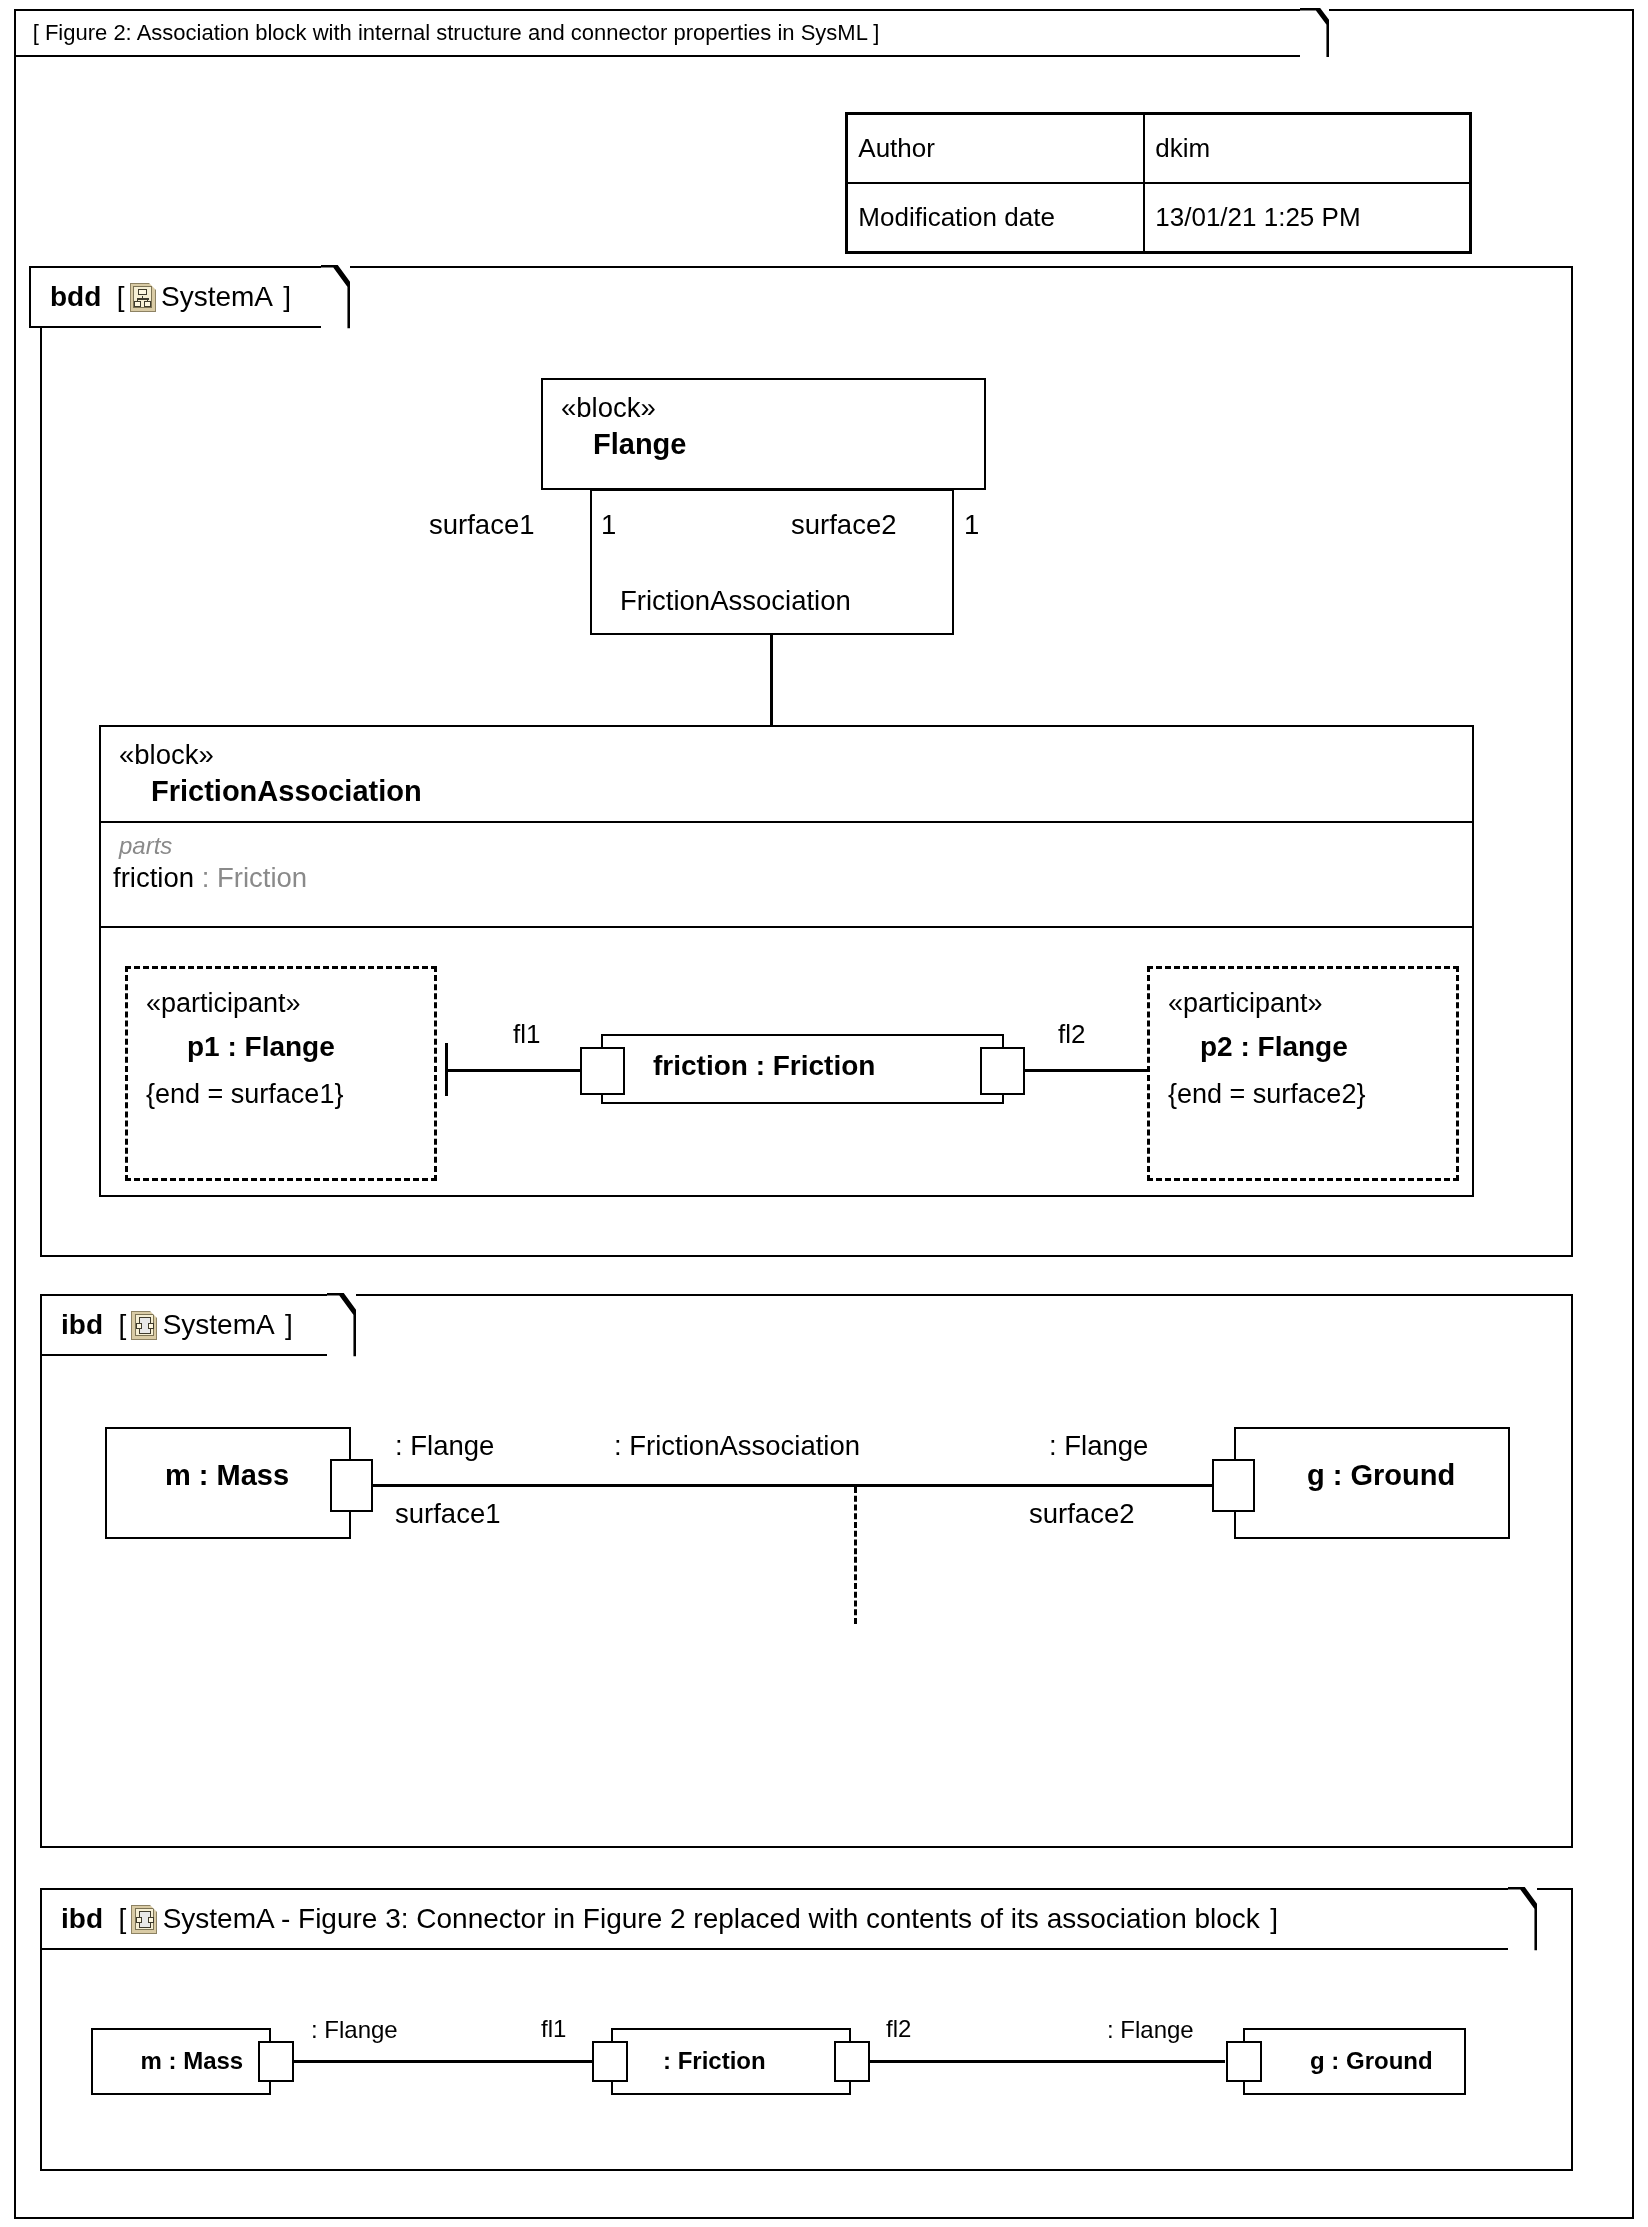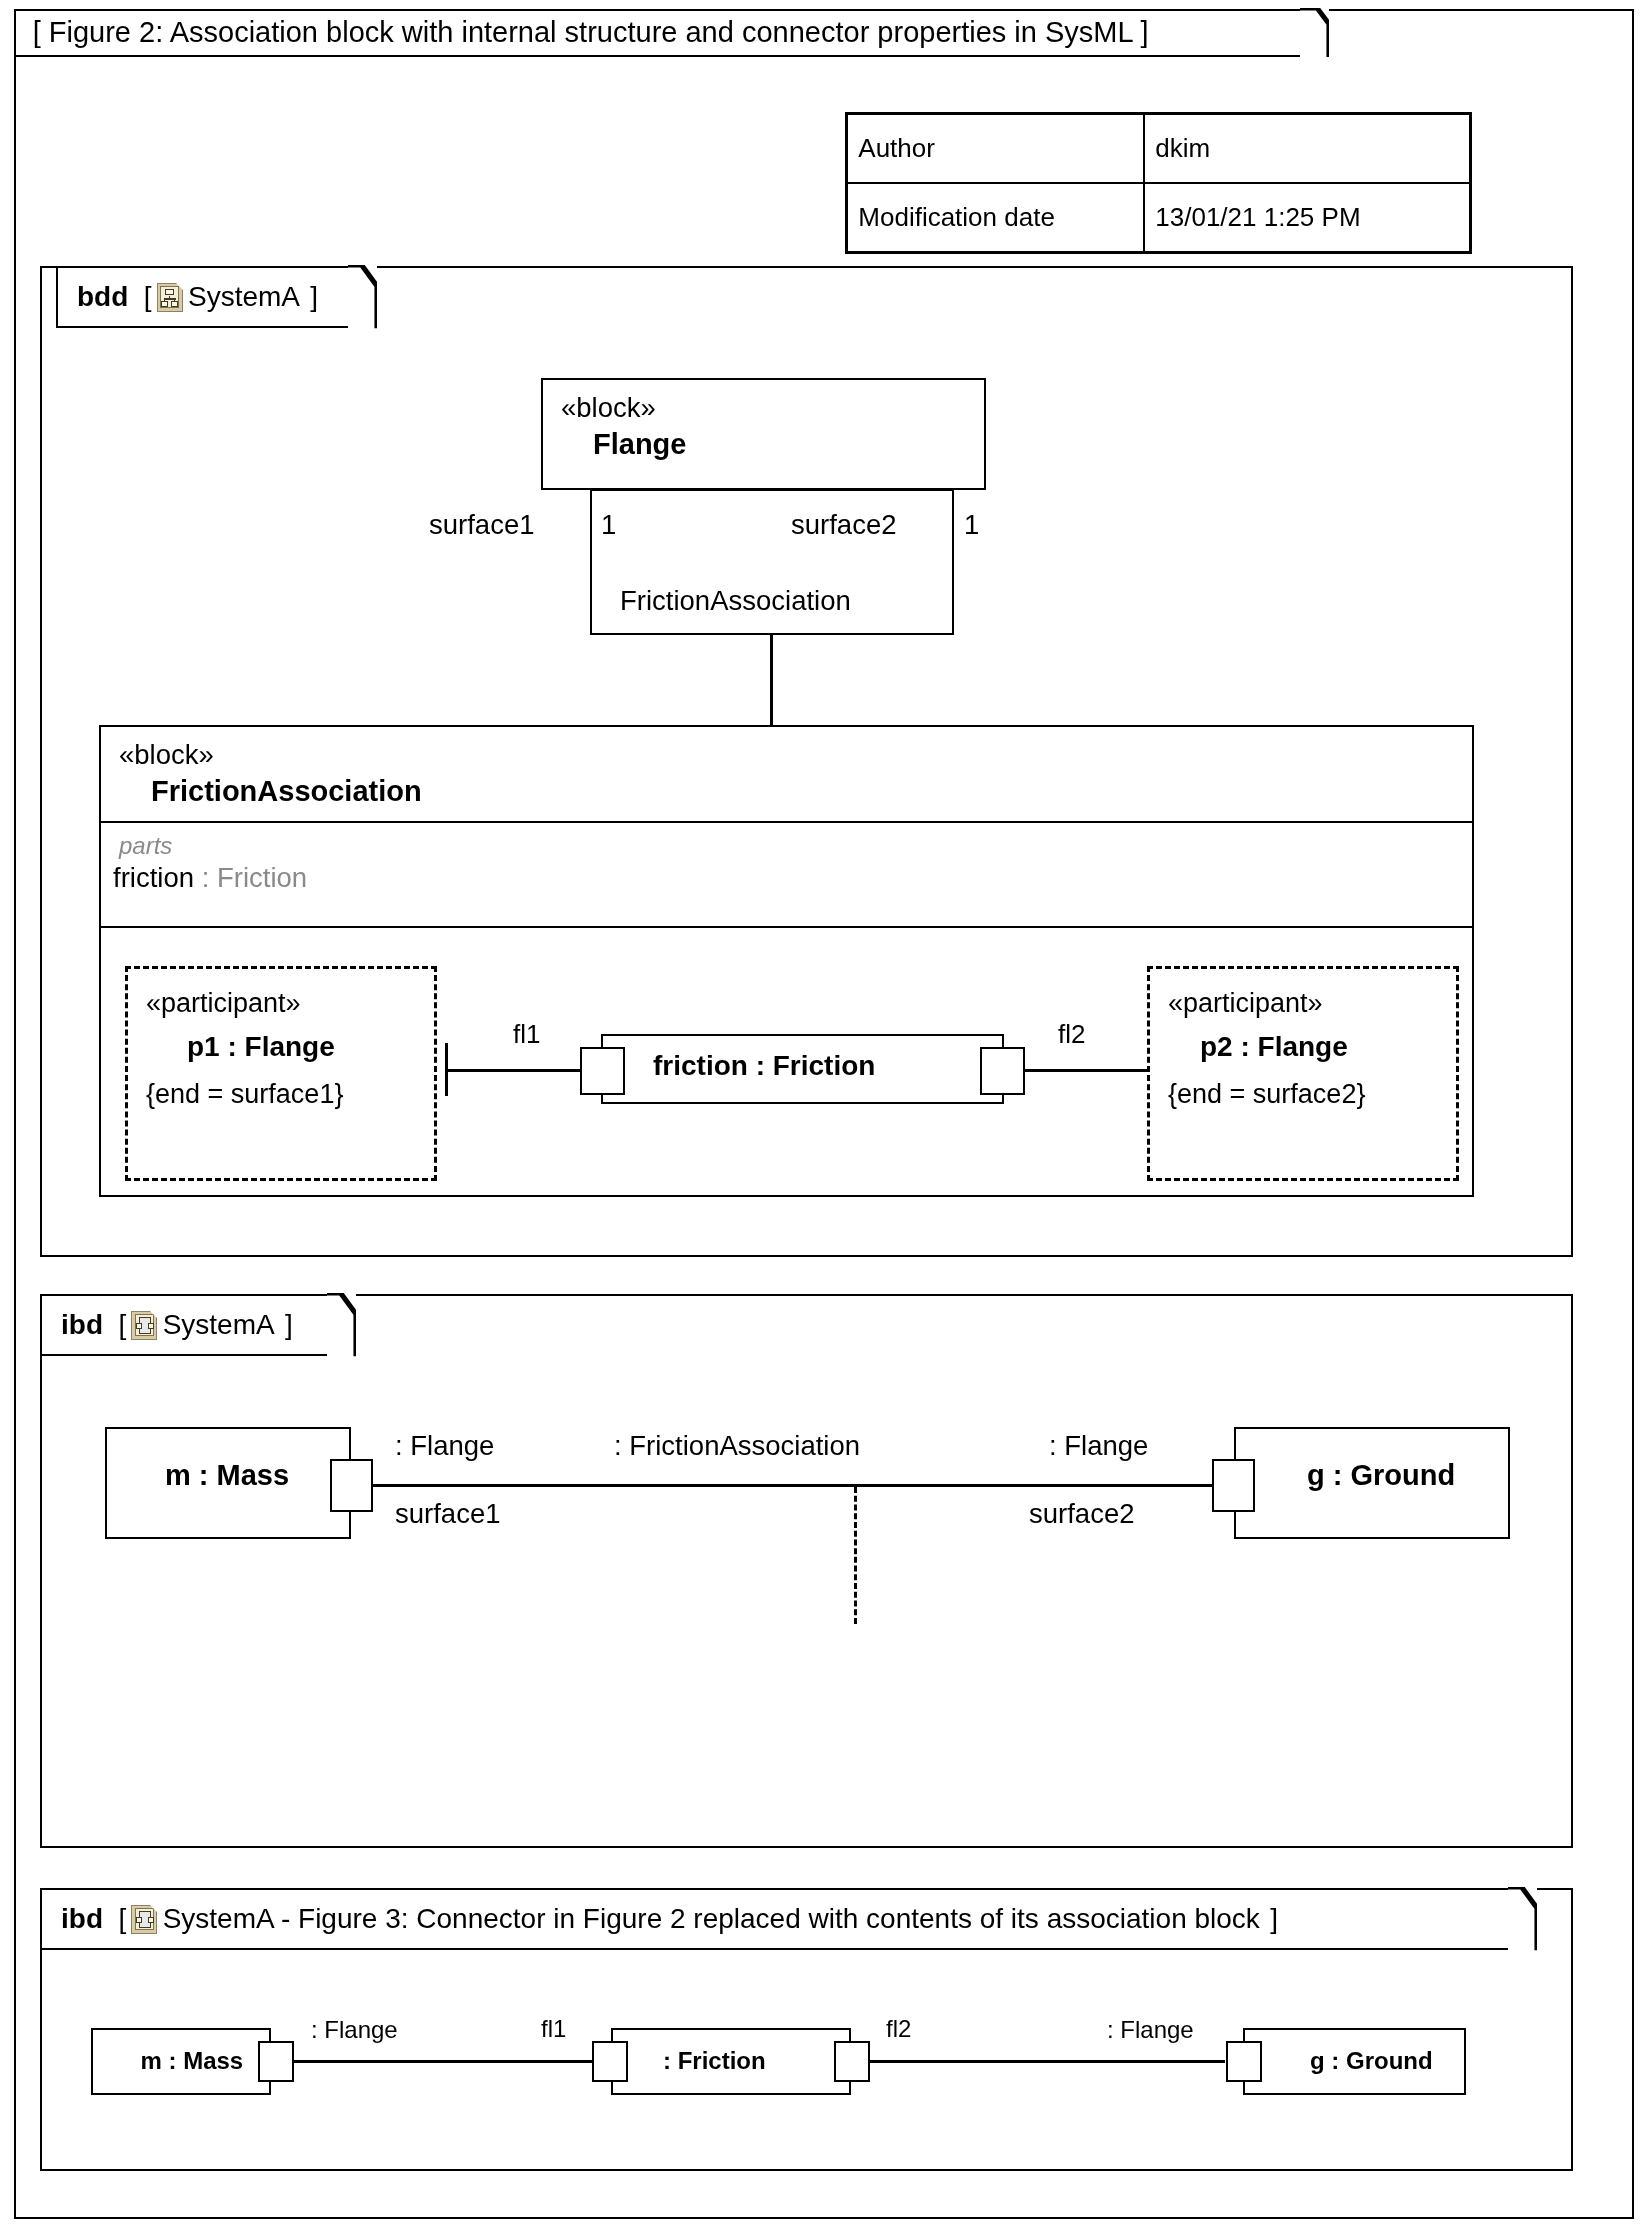--- a/index.html
+++ b/index.html
@@ -199,21 +199,21 @@
   }
   .endbar{position:absolute;background:#000;width:3.4px;}
 </style>
 </head>
 <body>
 
 <div id="page">
 
   <div class="outer-frame"></div>
 
-  <div class="nametag" style="left:13.7px;top:8.6px;width:1313px;height:48px;font-size:29px;">
+  <div class="nametag" style="left:13.7px;top:8.6px;width:1313px;height:48px;font-size:22px;">
     <div class="nametag-inner">
       <span>[ Figure 2: Association block with internal structure and connector properties in SysML ]</span>
     </div>
     <svg class="corner" viewBox="0 0 34 62" preserveAspectRatio="none">
       <polygon points="0,0 34,0 34,62 0,62 0,0" fill="#ffffff" stroke="none"></polygon>
       <polyline points="0,0 20,0 34,20 34,62" fill="#ffffff" stroke="#000000" stroke-width="6"></polyline>
     </svg>
   </div>
 
   <div class="meta-table" style="left:845px;top:93px;width:627px;height:142px;margin-top:19px;">
@@ -222,21 +222,21 @@
       <div class="meta-cell v">dkim</div>
     </div>
     <div class="meta-row">
       <div class="meta-cell k">Modification date</div>
       <div class="meta-cell v">13/01/21 1:25 PM</div>
     </div>
   </div>
 
   <div class="section" style="left:40px;top:266px;width:1533px;height:991px;"></div>
 
-  <div class="nametag" style="left:56px;top:266px;width:318px;height:62px;font-size:28px;">
+  <div class="nametag" style="left:29px;top:266px;width:318px;height:62px;font-size:28px;">
     <div class="nametag-inner" style="padding-left:19px;">
       <span class="tag-kind">bdd</span>
       <span class="tag-bracket" style="margin-left:15.5px;">[</span>
       <span class="dicon bdd">
         <span class="sheet"></span>
           <span class="inner"></span>
         <span class="nodeTop"></span>
           <span class="vstem"></span>
           <span class="hbar"></span>
         <span class="dropL"></span>

